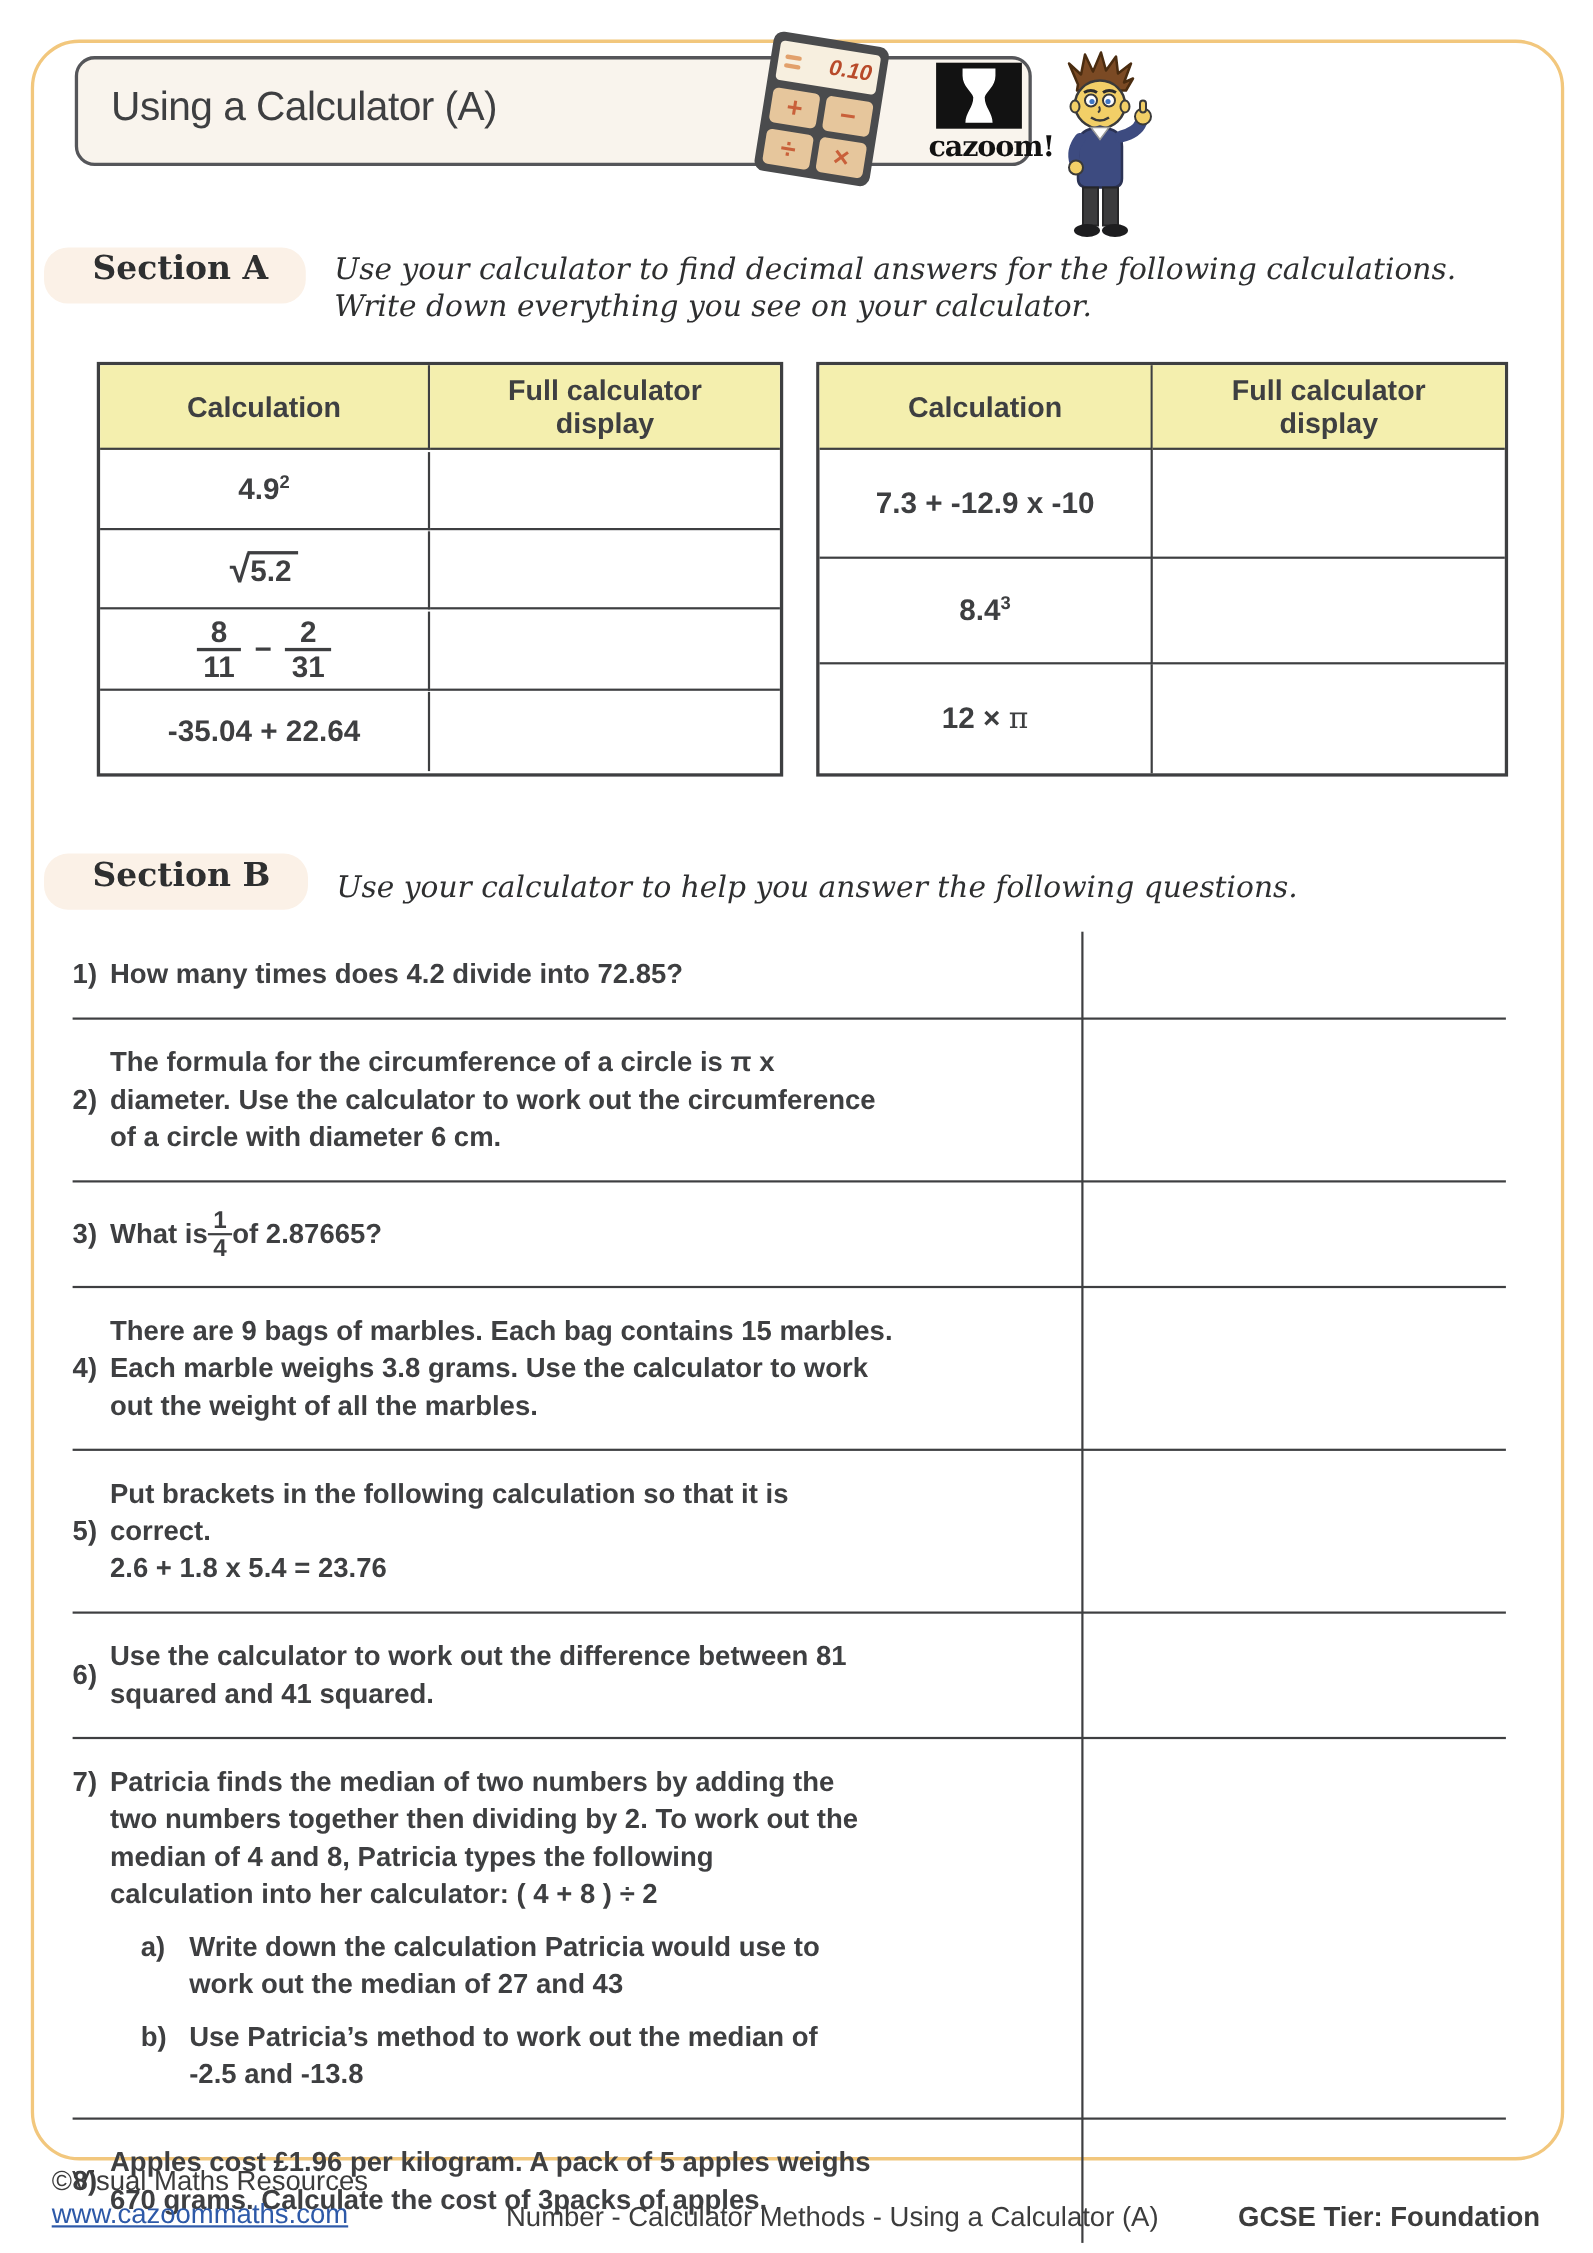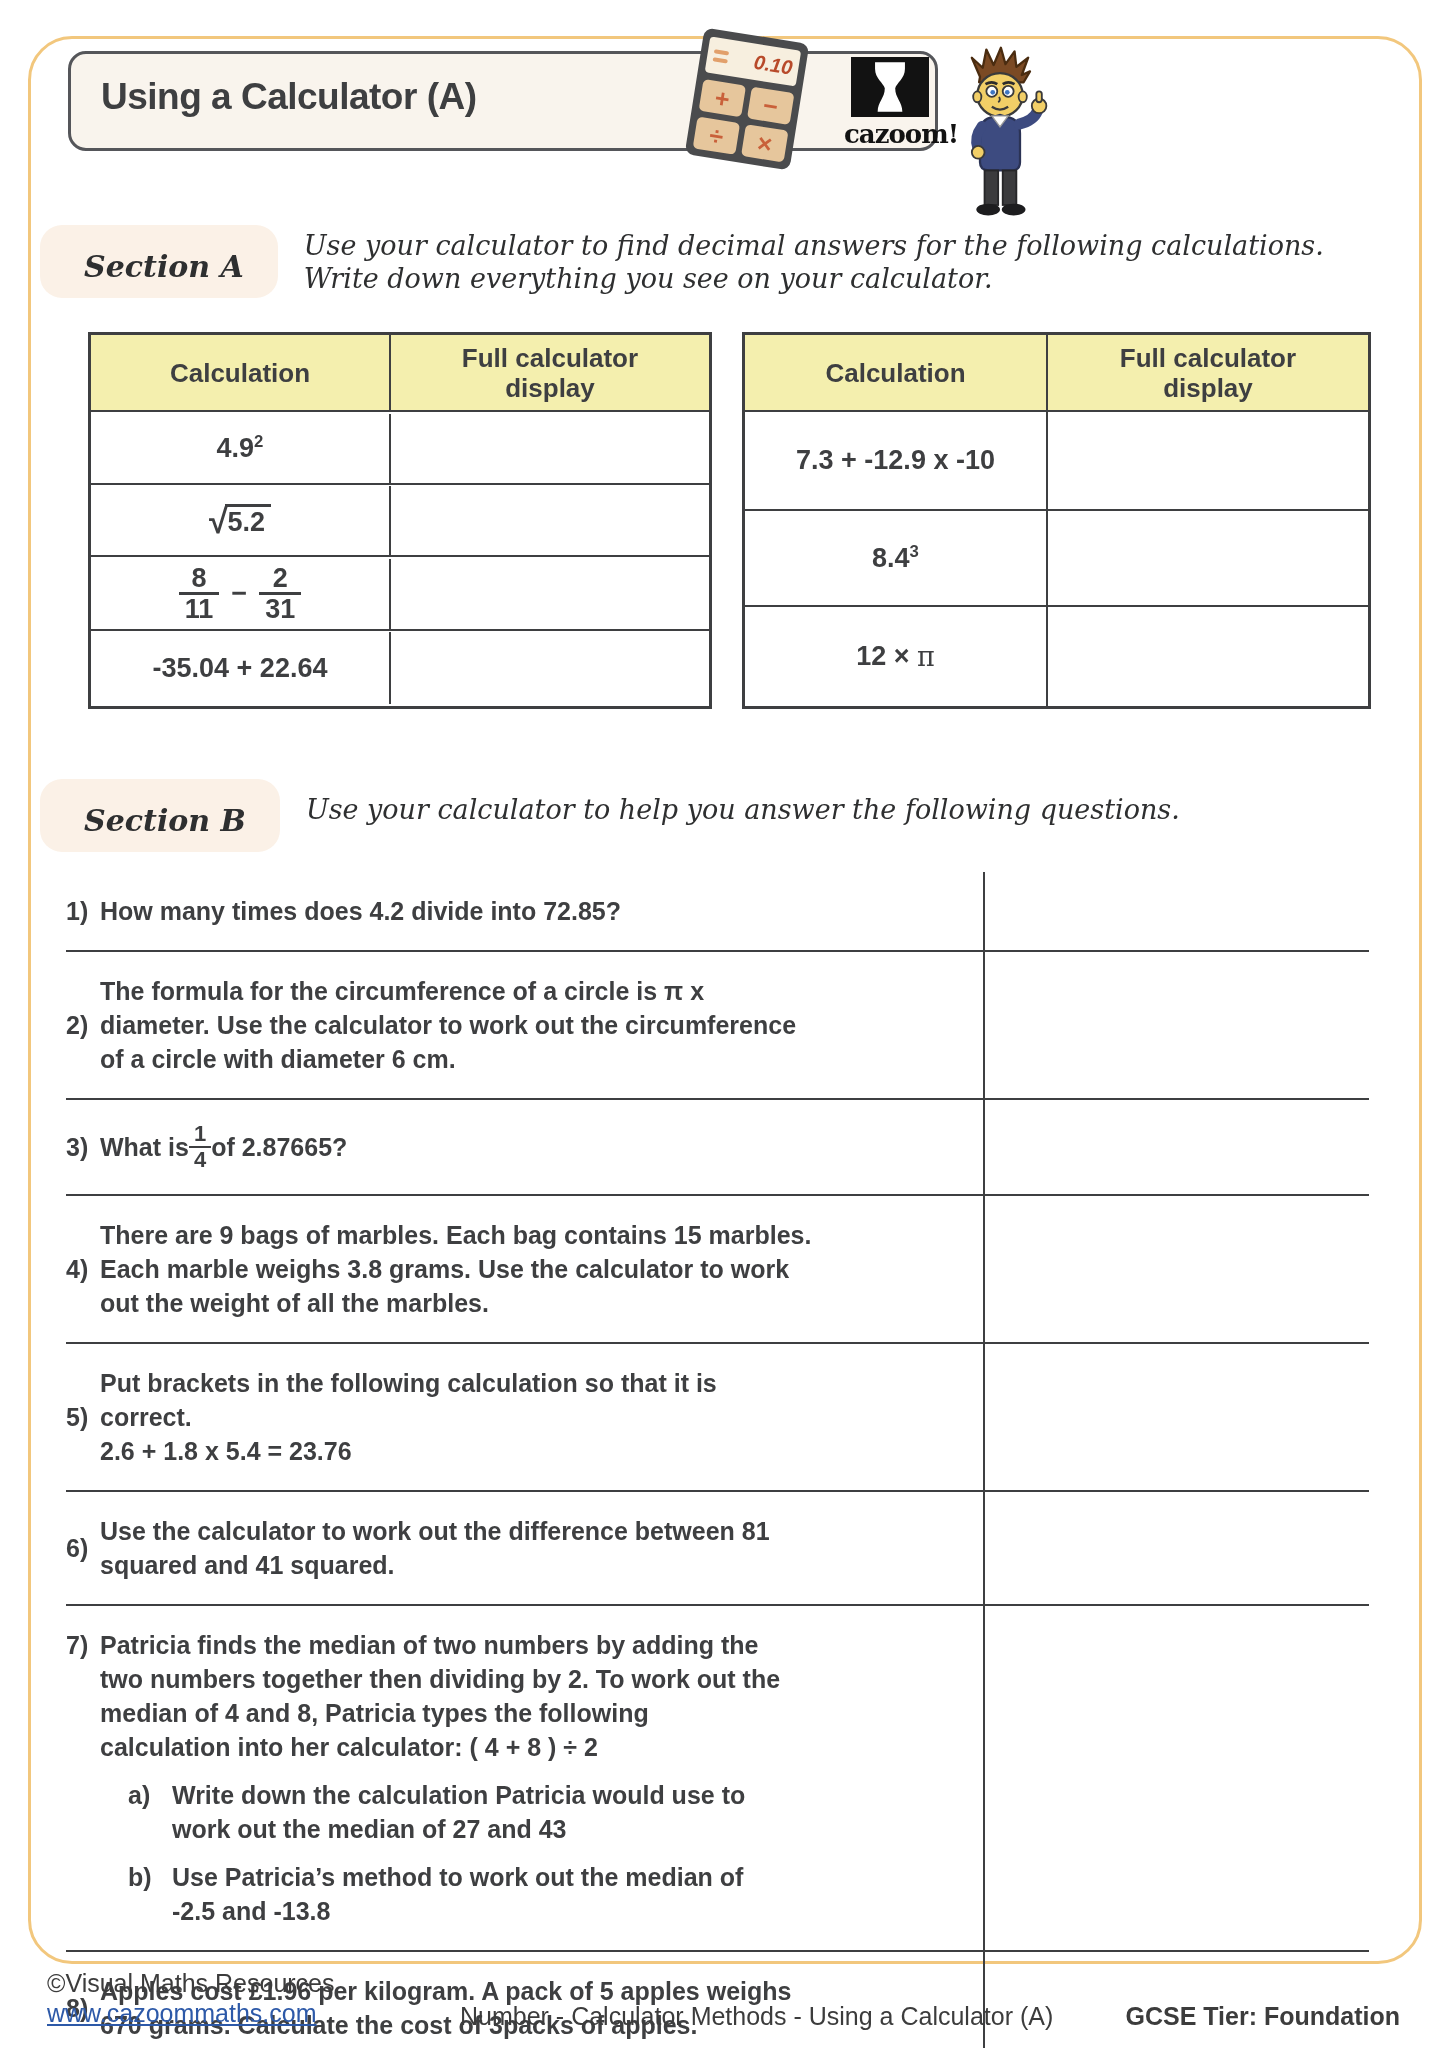--- a/index.html
+++ b/index.html
@@ -6,21 +6,21 @@
   .page{position:relative;width:1448px;height:2048px;background:#ffffff;overflow:hidden;
         font-family:"Liberation Sans",sans-serif;color:#3e3f41;}
   .sheet-border{position:absolute;left:28px;right:26px;top:36px;bottom:84px;
         border:3px solid #f2c77d;border-radius:44px;}
   .main{position:absolute;left:66px;top:45px;width:1303px;}
 
   
   .header-row{position:relative;height:180px;}
   .title-box{position:absolute;left:2px;top:6px;width:864px;height:94px;
         background:#f9f4ed;border:3px solid #55565a;border-radius:18px;}
-  .title-box h1{margin:0;padding:22px 0 0 30px;font-size:37px;font-weight:bold;
+  .title-box h1{margin:0;padding:22px 0 0 30px;font-size:37px;font-weight:normal;
         letter-spacing:-0.5px;color:#3e3f41;}
   
   .calc-wrap{position:absolute;left:628px;top:-10px;transform:rotate(9deg);}
   .calc-body{width:106px;height:128px;background:#4a4b4d;border-radius:9px;
         padding:8px 7px 7px 7px;box-sizing:border-box;}
   .calc-screen{height:36px;background:#f7efdf;border-radius:4px;display:flex;
         align-items:center;padding:0 6px;}
   .calc-eq{display:flex;flex-direction:column;gap:4px;}
   .calc-eq i{display:block;width:15px;height:4px;background:#e2a06b;border-radius:2px;}
   .calc-val{margin-left:auto;color:#b84a2a;font-weight:bold;font-size:20px;font-style:italic;}
@@ -32,22 +32,22 @@
   .logo-mark{width:78px;height:60px;background:#121212;margin:0 auto;display:flex;
         align-items:center;justify-content:center;}
   .logo-text{font-family:"DejaVu Serif",serif;font-weight:bold;font-size:26px;color:#121212;
         margin-top:2px;letter-spacing:-1px;}
   
   .boy{position:absolute;left:884px;top:-8px;}
 
   
   .section-row{display:flex;align-items:flex-start;}
   .section-tab{flex:0 0 auto;margin-left:-26px;background:#fbf1e7;border-radius:22px;
-        padding:24px 34px 14px 44px;font-family:"DejaVu Serif",serif;font-weight:bold;
-        font-style:italic;font-size:30px;color:#2e2f30;}
+        padding:2px 34px 14px 44px;font-family:"DejaVu Serif",serif;font-weight:bold;
+        font-size:30px;color:#2e2f30;}
   .section-intro{margin-left:26px;font-family:"DejaVu Serif",serif;font-style:italic;
         font-size:27px;line-height:33px;color:#2e2f30;padding-top:4px;}
   .section-b-row .section-intro{padding-top:14px;}
 
   
   .tables-row{margin-top:34px;margin-left:22px;display:flex;gap:30px;}
   .ctable{display:grid;border:3px solid #3e3f41;background:#fff;}
   .ctable-left{grid-template-columns:300px 318px;}
   .ctable-right{grid-template-columns:303px 320px;}
   .th,.td{box-sizing:border-box;display:flex;align-items:center;justify-content:center;

